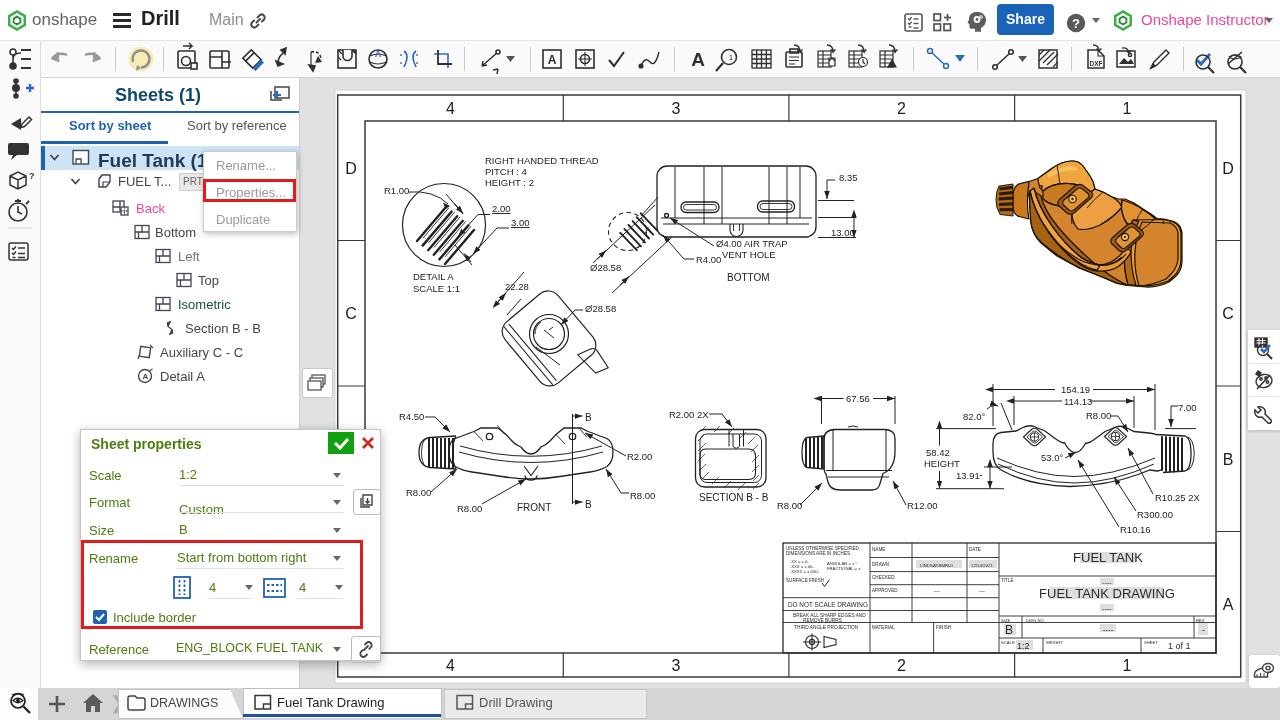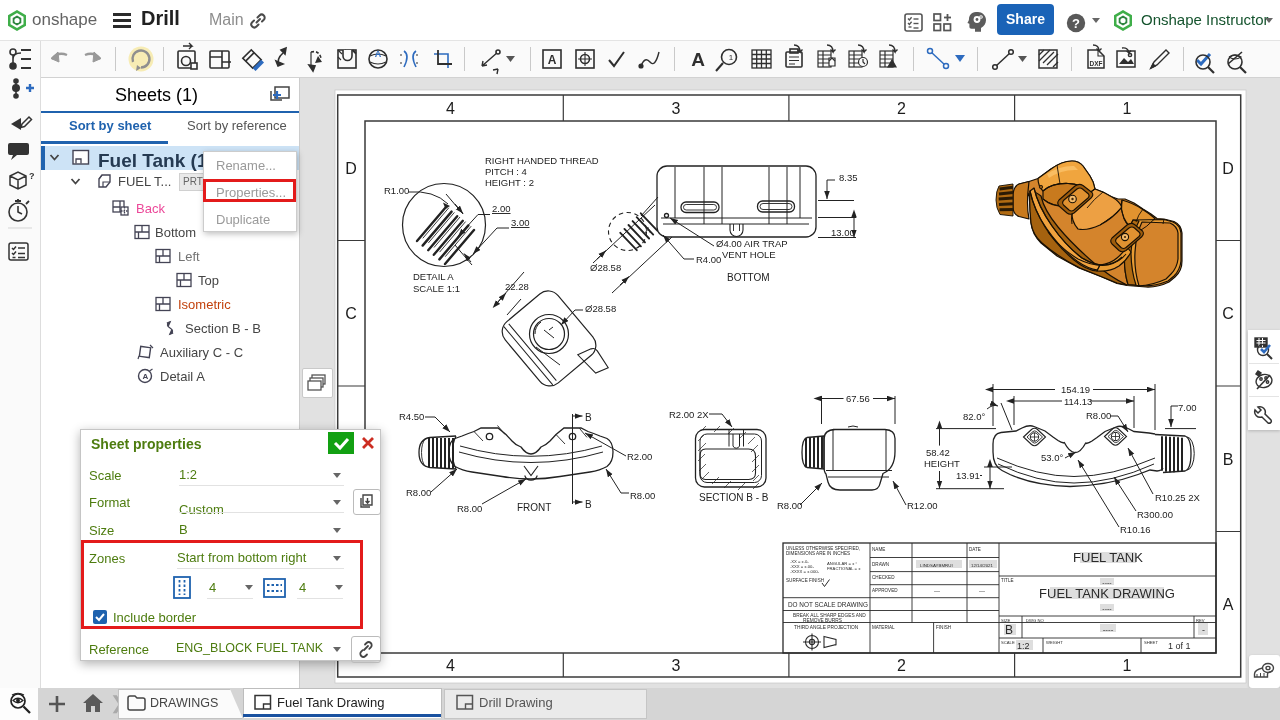--- a/index.html
+++ b/index.html
@@ -81,21 +81,21 @@
   <circle cx="10" cy="10" r="9.2" fill="#595959"></circle>
   <text x="10" y="14.5" font-size="13" font-weight="bold" fill="#fff" text-anchor="middle" font-family="Liberation Sans">?</text>
  </svg>
  <span class="carr abs" style="left:1092px;top:18px;"></span>
  <svg class="abs" style="left:1112px;top:9px" width="22" height="23" viewBox="0 0 22 23">
   <path d="M11 1 L20 6.2 V16.8 L11 22 L2 16.8 V6.2 Z" fill="#3fae49"></path>
   <path d="M11 4 L17.5 7.8 V15.3 L11 19 L4.5 15.3 V7.8 Z" fill="#fff"></path>
   <path d="M11 6.5 L15.3 9 V14 L11 16.5 L6.7 14 V9 Z" fill="#2e8540"></path>
   <circle cx="11" cy="11.5" r="2.6" fill="#fff"></circle>
  </svg>
- <div class="abs" style="left:1141px;top:11px;font-size:15px;color:#14532d;">Onshape Instructor</div>
+ <div class="abs" style="left:1141px;top:11px;font-size:15px;color:#ec4899;">Onshape Instructor</div>
  <span class="carr abs" style="left:1265px;top:18px;"></span>
 </div>
 
 <div id="toolbar" class="abs">
 <svg width="1239" height="37" viewBox="41 40 1239 37">
 <g fill="none" stroke="#c9c9c9" stroke-width="1">
  <path d="M115.5 47 v24"></path>
         <path d="M163.5 47 v24"></path>
         <path d="M464.5 47 v24"></path>
         <path d="M530.5 47 v24"></path>
@@ -672,21 +672,21 @@
 </g>
 
 <g stroke="#110c04" stroke-width="0.9">
  <path d="M999 186 L1013 184 L1013 216 L1000 214.5 Q996 208 996 200 Q996 191 999 186 Z" fill="#b06a12"></path>
  <path d="M999.5 189 l13.5 -1.8 M999 194 l14 -1.5 M998.7 199 l14.3 -1 M999 204.5 l14 -0.8 M999.5 209.8 l13.5 -0.3" stroke-width="3" stroke="#2a1a05"></path>
 </g>
 </svg>
 </div>
 
 <div id="panel" class="abs">
- <div class="abs" style="left:74px;top:7px;font-size:18px;font-weight:normal;color:#000000;">Sheets (1)</div>
+ <div class="abs" style="left:74px;top:7px;font-size:18px;font-weight:bold;color:#0c4a6e;">Sheets (1)</div>
  <svg class="abs" style="left:227px;top:8px" width="22" height="19" viewBox="0 0 22 19">
   <rect x="7" y="1" width="14" height="11" fill="none" stroke="#444" stroke-width="1.5"></rect>
   <path d="M3 5 v9 h11" fill="none" stroke="#444" stroke-width="1.5"></path>
   <path d="M5 9 h8 m-4 -4 v8" stroke="#2d6bbf" stroke-width="2.2"></path>
  </svg>
  <div class="abs" style="left:0;top:33px;width:258px;height:2px;background:#1f62ae;"></div>
  <div class="abs" style="left:28px;top:40px;font-size:13px;font-weight:bold;color:#1f62ae;">Sort by sheet</div>
  <div class="abs" style="left:146px;top:40px;font-size:13px;color:#555;">Sort by reference</div>
  <div class="abs" style="left:0;top:63px;width:127px;height:3px;background:#1f62ae;"></div>
  <div class="abs" style="left:0;top:68px;width:258px;height:24px;background:#cde3f6;"></div>
@@ -738,21 +738,21 @@
         <path d="M1 8 h14 m-7 -6.5 v6.5 m-3.5 6.5 v-6.5"></path>
       </g>
     </svg>
  <div class="abs" style="left:157px;top:195px;font-size:13px;color:#454545;">Top</div>
  <svg class="abs" style="left:114px;top:218px" width="17" height="16" viewBox="0 0 17 16">
       <g fill="none" stroke="#445" stroke-width="1.3">
         <rect x="1" y="1.5" width="14" height="13"></rect>
         <path d="M1 8 h14 m-7 -6.5 v6.5 m-3.5 6.5 v-6.5"></path>
       </g>
     </svg>
- <div class="abs" style="left:137px;top:219px;font-size:13px;color:#c2410c;">Isometric</div>
+ <div class="abs" style="left:137px;top:219px;font-size:13px;color:#14532d;">Isometric</div>
  <svg class="abs" style="left:122px;top:242px" width="15" height="16" viewBox="0 0 15 16">
       <g fill="none" stroke="#445" stroke-width="1.4">
         <path d="M7 2 q-5 3 0 6 t0 6"></path>
         <path d="M7 2 l-2.5 1 1 2.5z" fill="#445"></path>
         <path d="M7 14 l2.5 -1 -1 -2.5z" fill="#445"></path>
       </g>
     </svg>
  <div class="abs" style="left:144px;top:243px;font-size:13px;color:#454545;">Section B - B</div>
  <svg class="abs" style="left:96px;top:266px" width="17" height="16" viewBox="0 0 17 16">
       <g fill="none" stroke="#445" stroke-width="1.4">
@@ -859,21 +859,21 @@
    <path d="M9 5 h9 v10 h-9z"></path>
           <path d="M7 8 v9 h9"></path>
           <path d="M13.5 8 v5 l-2 -2 m2 2 l2 -2"></path>
   </g>
       </svg>
  </div>
  <div class="abs" style="left:8px;top:93px;">Size</div>
  <div class="abs" style="left:98px;top:92px;">B</div>
  <span class="carr abs" style="left:252px;top:98px;"></span>
  <div class="abs" style="left:98px;top:110px;width:165px;height:1px;background:#e2e2e2;"></div>
- <div class="abs" style="left:8px;top:121px;">Zones</div>
+ <div class="abs" style="left:8px;top:121px;">Rename</div>
  <div class="abs" style="left:96px;top:120px;">Start from bottom right</div>
  <span class="carr abs" style="left:252px;top:126px;"></span>
  <div class="abs" style="left:96px;top:138px;width:167px;height:1px;background:#e2e2e2;"></div>
  <svg class="abs" style="left:92px;top:146px" width="18" height="23" viewBox="0 0 18 23">
   <rect x="1" y="1" width="16" height="21" fill="none" stroke="#1f62ae" stroke-width="1.8"></rect>
   <path d="M6.5 4 v15 M11.5 4 v15" stroke="#1f62ae" stroke-width="1.8" stroke-dasharray="2.5 2" fill="none"></path>
  </svg>
  <div class="abs" style="left:128px;top:150px;">4</div>
  <span class="carr abs" style="left:164px;top:155px;"></span>
  <div class="abs" style="left:126px;top:168px;width:46px;height:1px;background:#e2e2e2;"></div>

